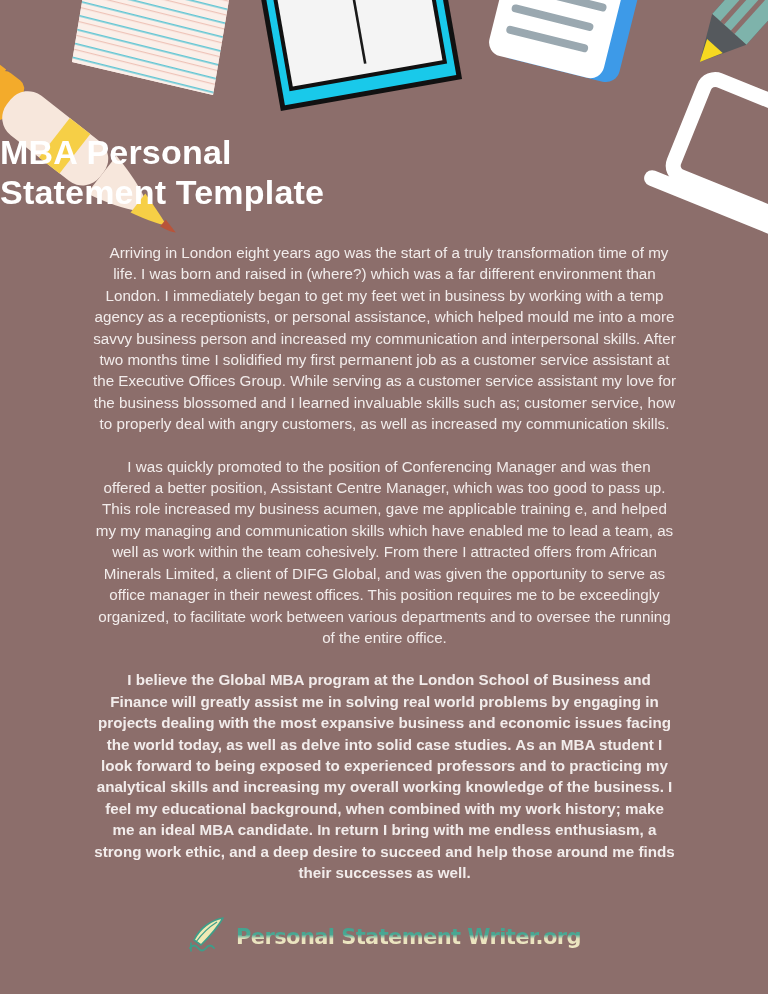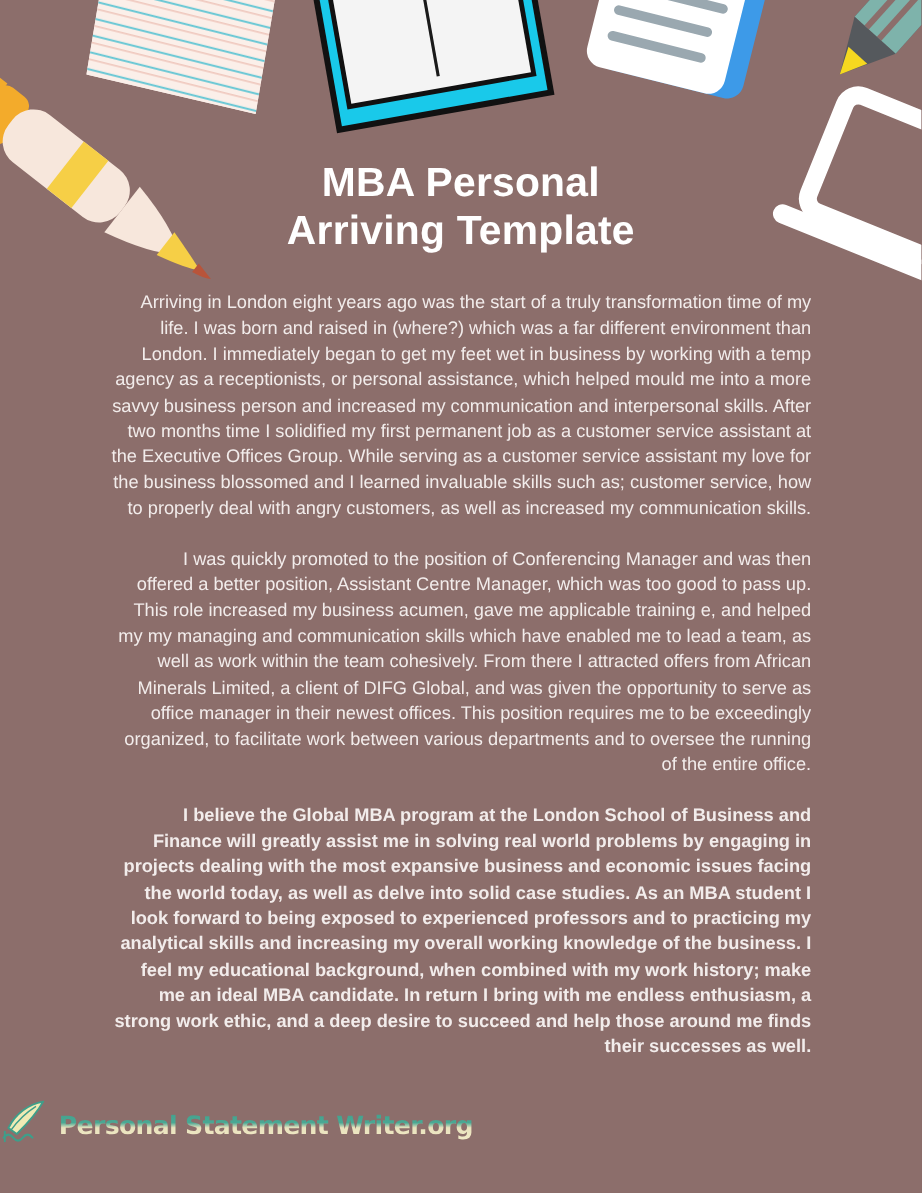--- a/index.html
+++ b/index.html
@@ -31,21 +31,21 @@
     pointer-events: none;
   }
   #decor svg { display: block; }
 
   
   .title-block {
     position: absolute;
     left: 0;
     top: 132px;
     width: 768px;
-    text-align: center;
+    text-align: left;
   }
   .title-line {
     color: #ffffff;
     font-size: 34px;
     font-weight: bold;
     line-height: 40px;
     letter-spacing: 0.2px;
     font-family: "Liberation Sans", sans-serif;
   }
 
@@ -53,35 +53,36 @@
   .body-copy {
     position: absolute;
     left: 93px;
     top: 242px;
     width: 583px;
   }
   .para {
     color: #f2eceb;
     font-size: 15.2px;
     line-height: 21.4px;
-    text-align: right;
+    text-align: center;
     margin: 0 0 21px 0;
     font-family: "Liberation Sans", sans-serif;
   }
   .para:last-child { margin-bottom: 0; font-weight: bold; }
   .para .indent { display: inline-block; width: 9px; }
 
   
   .logo {
     position: absolute;
     left: 0;
     top: 915px;
     width: 768px;
     display: flex;
     align-items: center;
+    justify-content: center;
     gap: 9px;
   }
   .logo-mark { display: block; }
   .logo-text {
     font-family: "DejaVu Sans", sans-serif;
     font-size: 21px;
     font-weight: bold;
     letter-spacing: -0.6px;
     line-height: 30px;
     background: linear-gradient(to bottom, #3e9e8a 0%, #4aa894 42%, #e9e2bd 56%, #f3ecc9 100%);
@@ -165,21 +166,21 @@
 
       <g transform="rotate(22 742 180)">
         <rect x="672" y="96" width="156" height="104" rx="12" fill="none" stroke="#ffffff" stroke-width="15"></rect>
         <rect x="650" y="204" width="200" height="16" rx="8" fill="#ffffff"></rect>
       </g>
     </svg>
   </div>
 
   <div class="title-block">
     <div class="title-line">MBA Personal</div>
-    <div class="title-line">Arriving Template</div>
+    <div class="title-line">Statement Template</div>
   </div>
 
   <div class="body-copy">
     <p class="para"><span class="indent"></span><span>Arriving in London eight years ago was the start of a truly transformation time of my life. I was born and raised in (where?) which was a far different environment than London. I immediately began to get my feet wet in business by working with a temp agency as a receptionists, or personal assistance, which helped mould me into a more savvy business person and increased my communication and interpersonal skills. After two months time I solidified my first permanent job as a customer service assistant at the Executive Offices Group. While serving as a customer service assistant my love for the business blossomed and I learned invaluable skills such as; customer service, how to properly deal with angry customers, as well as increased my communication skills.</span></p>
     <p class="para"><span class="indent"></span><span>I was quickly promoted to the position of Conferencing Manager and was then offered a better position, Assistant Centre Manager, which was too good to pass up. This role increased my business acumen, gave me applicable training e, and helped my my managing and communication skills which have enabled me to lead a team, as well as work within the team cohesively. From there I attracted offers from African Minerals Limited, a client of DIFG Global, and was given the opportunity to serve as office manager in their newest offices. This position requires me to be exceedingly organized, to facilitate work between various departments and to oversee the running of the entire office.</span></p>
     <p class="para"><span class="indent"></span><span>I believe the Global MBA program at the London School of Business and Finance will greatly assist me in solving real world problems by engaging in projects dealing with the most expansive business and economic issues facing the world today, as well as delve into solid case studies. As an MBA student I look forward to being exposed to experienced professors and to practicing my analytical skills and increasing my overall working knowledge of the business. I feel my educational background, when combined with my work history; make me an ideal MBA candidate. In return I bring with me endless enthusiasm, a strong work ethic, and a deep desire to succeed and help those around me finds their successes as well.</span></p>
   </div>
 
   <div class="logo">
     <span class="logo-mark">

